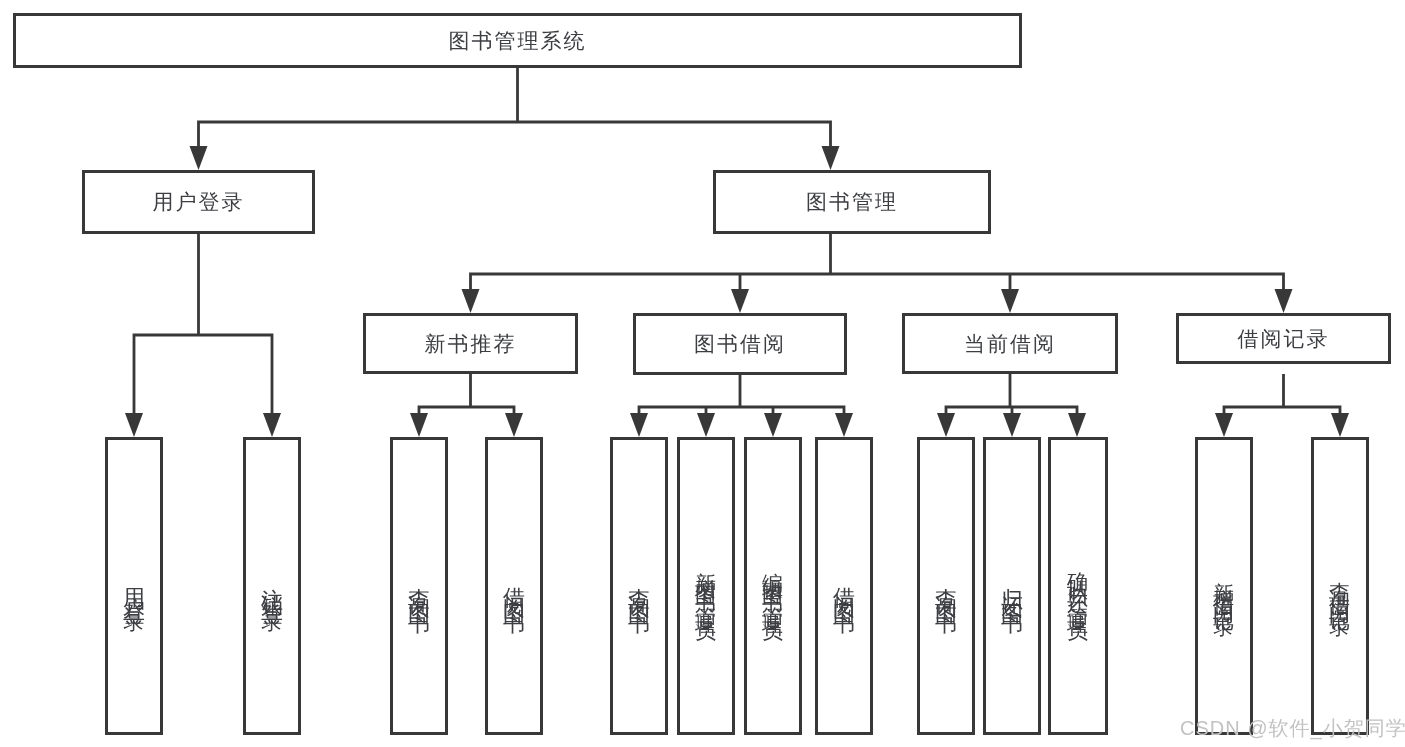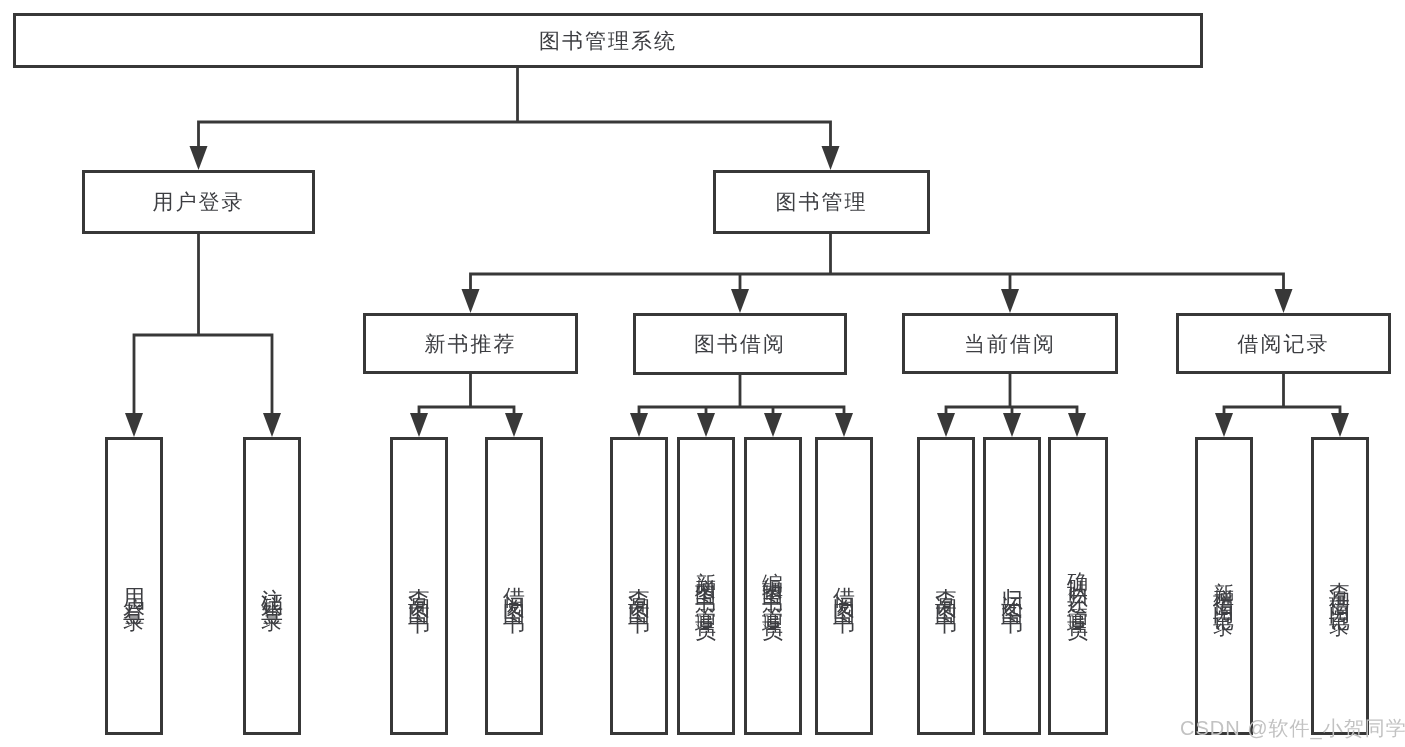--- a/index.html
+++ b/index.html
@@ -96,41 +96,41 @@
     </g>
 
     <g>
       <line class="cline" x1="1283.5" y1="374" x2="1283.5" y2="407"></line>
       <polyline class="cline" points="1224,415 1224,407 1340,407 1340,415"></polyline>
       <polygon class="ahead" points="1215,413 1233,413 1224,437"></polygon>
       <polygon class="ahead" points="1331,413 1349,413 1340,437"></polygon>
     </g>
   </svg>
 
-  <div class="hnode" style="left:13px;top:13px;width:1190px;height:55px;">
+  <div class="hnode" style="left:13px;top:13px;width:1009px;height:55px;">
     <span>图书管理系统</span>
   </div>
 
   <div class="hnode" style="left:82px;top:170px;width:233px;height:64px;">
     <span>用户登录</span>
   </div>
-  <div class="hnode" style="left:713px;top:170px;width:217px;height:64px;">
+  <div class="hnode" style="left:713px;top:170px;width:278px;height:64px;">
     <span>图书管理</span>
   </div>
 
   <div class="hnode" style="left:363px;top:313px;width:215px;height:61px;text-align:right;">
     <span>新书推荐</span>
   </div>
   <div class="hnode" style="left:902px;top:313px;width:216px;height:61px;">
     <span>当前借阅</span>
   </div>
   <div class="hnode" style="left:633px;top:313px;width:214px;height:62px;">
     <span>图书借阅</span>
   </div>
-  <div class="hnode" style="left:1176px;top:313px;width:215px;height:61px;">
+  <div class="hnode" style="left:1176px;top:313px;width:215px;height:51px;">
     <span>借阅记录</span>
   </div>
 
   <div class="leaf" style="left:105px;">
     <span class="vtext">用户登录</span>
   </div>
   <div class="leaf" style="left:243px;">
     <span class="vtext">注销登录</span>
   </div>
   <div class="leaf" style="left:390px;">

